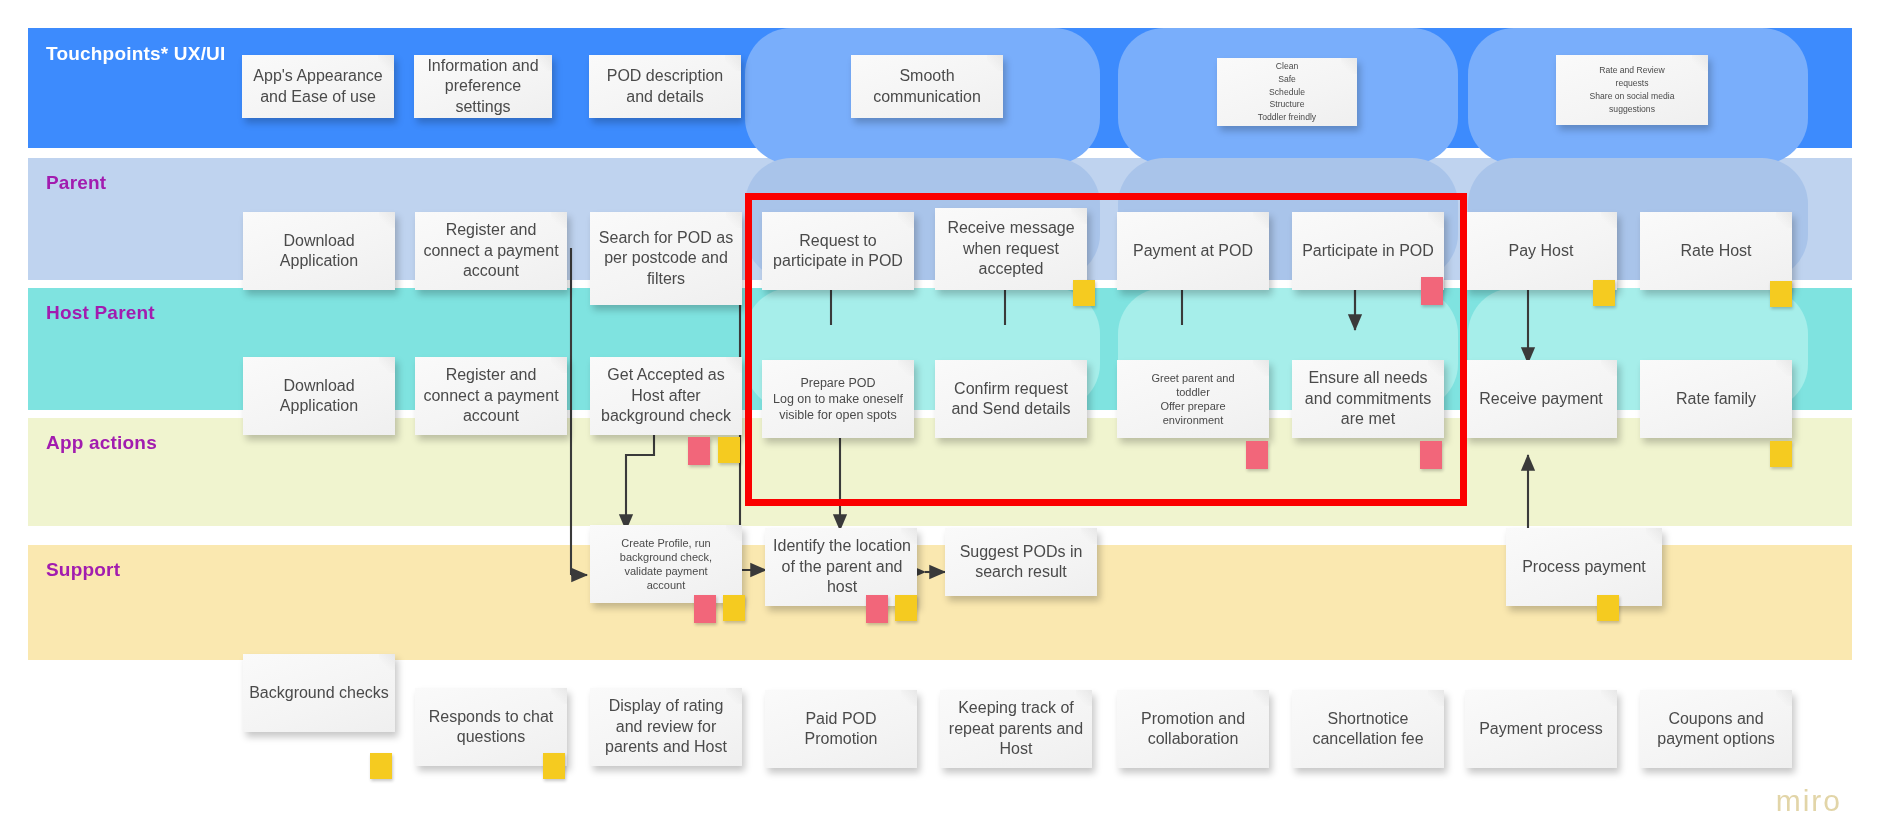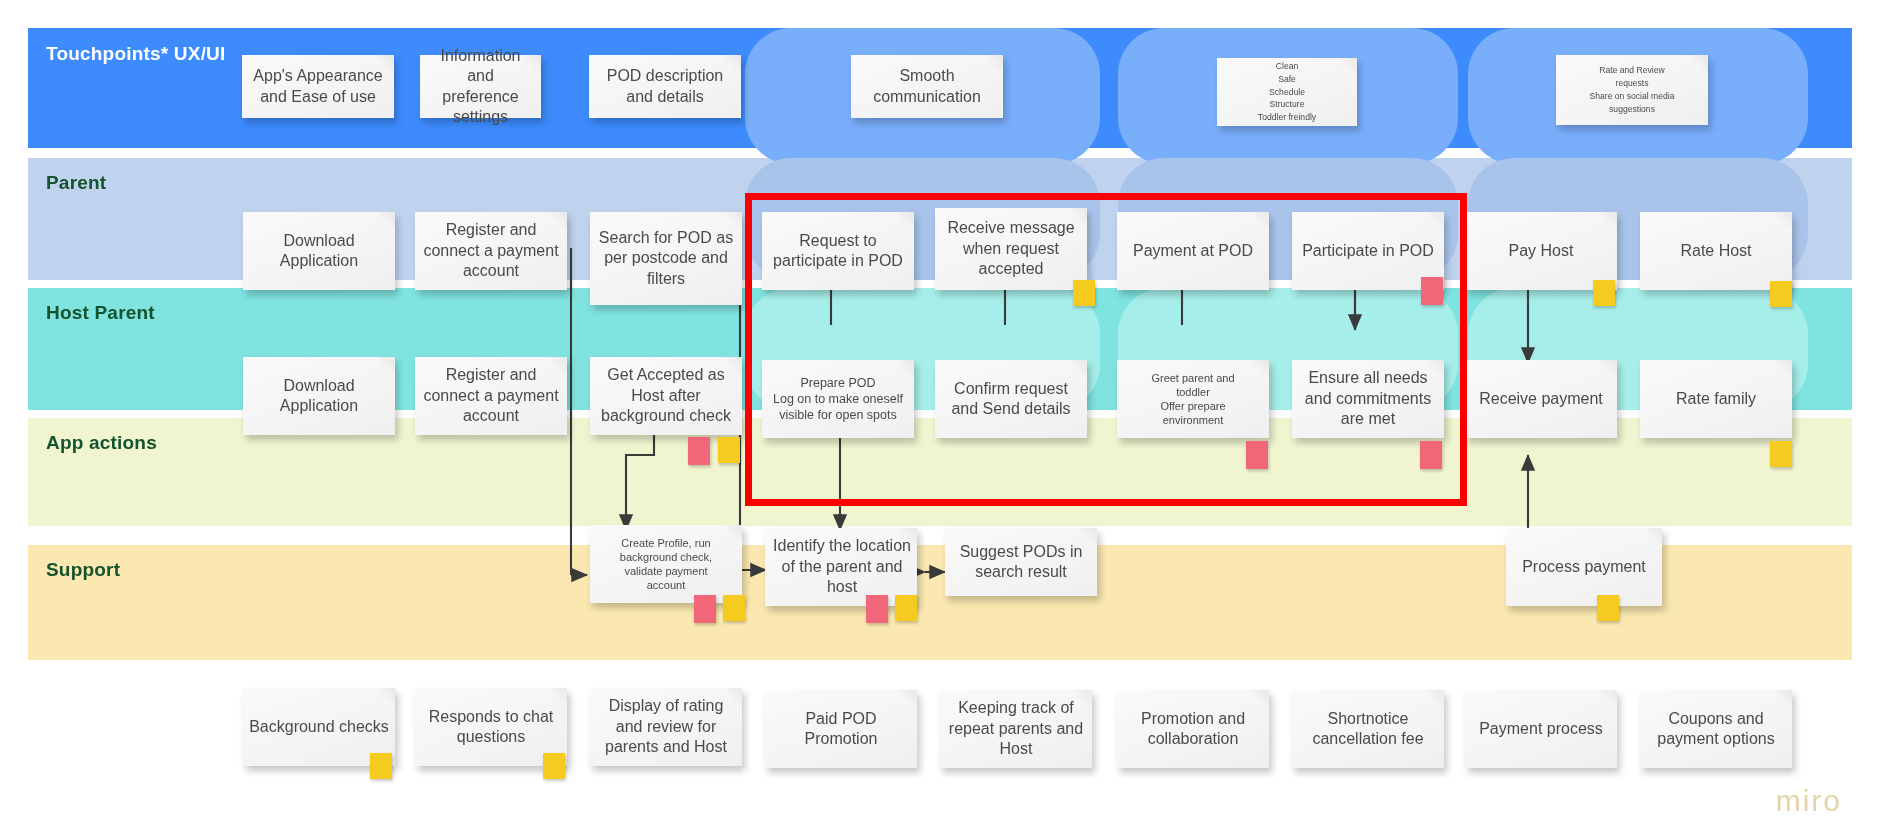--- a/index.html
+++ b/index.html
@@ -21,21 +21,21 @@
     left: 28px;
     width: 1824px;
   }
   .band-label {
     position: absolute;
     left: 18px;
     top: 14px;
     font-weight: bold;
     font-size: 19px;
     letter-spacing: .2px;
-    color: #14532d;
+    color: #a21caf;
     white-space: nowrap;
   }
   .band.touchpoints { top: 28px;  height: 124px; background: #3d8bfd; }
   .band.touchpoints .band-label { color: #ffffff; line-height: 1.25; }
   .band.parent      { top: 160px; height: 124px; background: #bfd3ef; }
   .band.host        { top: 288px; height: 124px; background: #7fe3e0; }
   .band.appactions  { top: 418px; height: 124px; background: #f0f4cf; }
   .band.support     { top: 548px; height: 124px; background: #fae8b0; }
 
   
@@ -185,21 +185,21 @@
       <path d="M1355,252 L1355,330" marker-end="url(#ah)"></path>
 
       <path d="M1528,290 L1528,363" marker-end="url(#ah)"></path>
 
       <path d="M1528,535 L1528,455" marker-end="url(#ah)"></path>
     </g>
   </svg>
 
   <div class="card s13" style="left:242px; top:55px; width:152px; height:63px;">App's Appearance
 and Ease of use</div>
-  <div class="card s13" style="left:414px; top:55px; width:121px; height:63px;margin-left:6px;">Information and
+  <div class="card s13" style="left:414px; top:55px; width:138px; height:63px;">Information and
 preference settings</div>
   <div class="card s13" style="left:851px; top:55px; width:152px; height:63px;">Smooth
 communication</div>
   <div class="card s13" style="left:589px; top:55px; width:152px; height:63px;">POD description
 and details</div>
   <div class="card s9" style="left:1217px; top:58px; width:140px; height:68px;">Clean
 Safe
 Schedule
 Structure
 Toddler freindly</div>
@@ -270,21 +270,21 @@
   <div class="card s13" style="left:945px;  top:528px; width:152px; height:68px;">Suggest PODs in
 search result</div>
   <div class="card s13" style="left:1506px; top:528px; width:156px; height:78px;">Process payment</div>
 
   <div class="tag pink" style="left:694px;  top:595px; height:28px;"></div>
   <div class="tag yellow" style="left:723px;  top:595px;"></div>
   <div class="tag pink" style="left:866px;  top:595px; height:28px;"></div>
   <div class="tag yellow" style="left:895px;  top:595px;"></div>
   <div class="tag yellow" style="left:1597px; top:595px;"></div>
 
-  <div class="card s13" style="left:243px;  top:688px; width:152px; height:78px;">Background checks</div>
+  <div class="card s13" style="left:243px;  top:654px; width:152px; height:78px;">Background checks</div>
   <div class="card s13" style="left:415px;  top:688px; width:152px; height:78px;">Responds to chat
 questions</div>
   <div class="card s13" style="left:590px;  top:688px; width:152px; height:78px;">Display of rating
 and review for
 parents and Host</div>
   <div class="card s13" style="left:765px;  top:690px; width:152px; height:78px;">Paid POD
 Promotion</div>
   <div class="card s13" style="left:940px;  top:690px; width:152px; height:78px;">Keeping track of
 repeat parents and
 Host</div>

